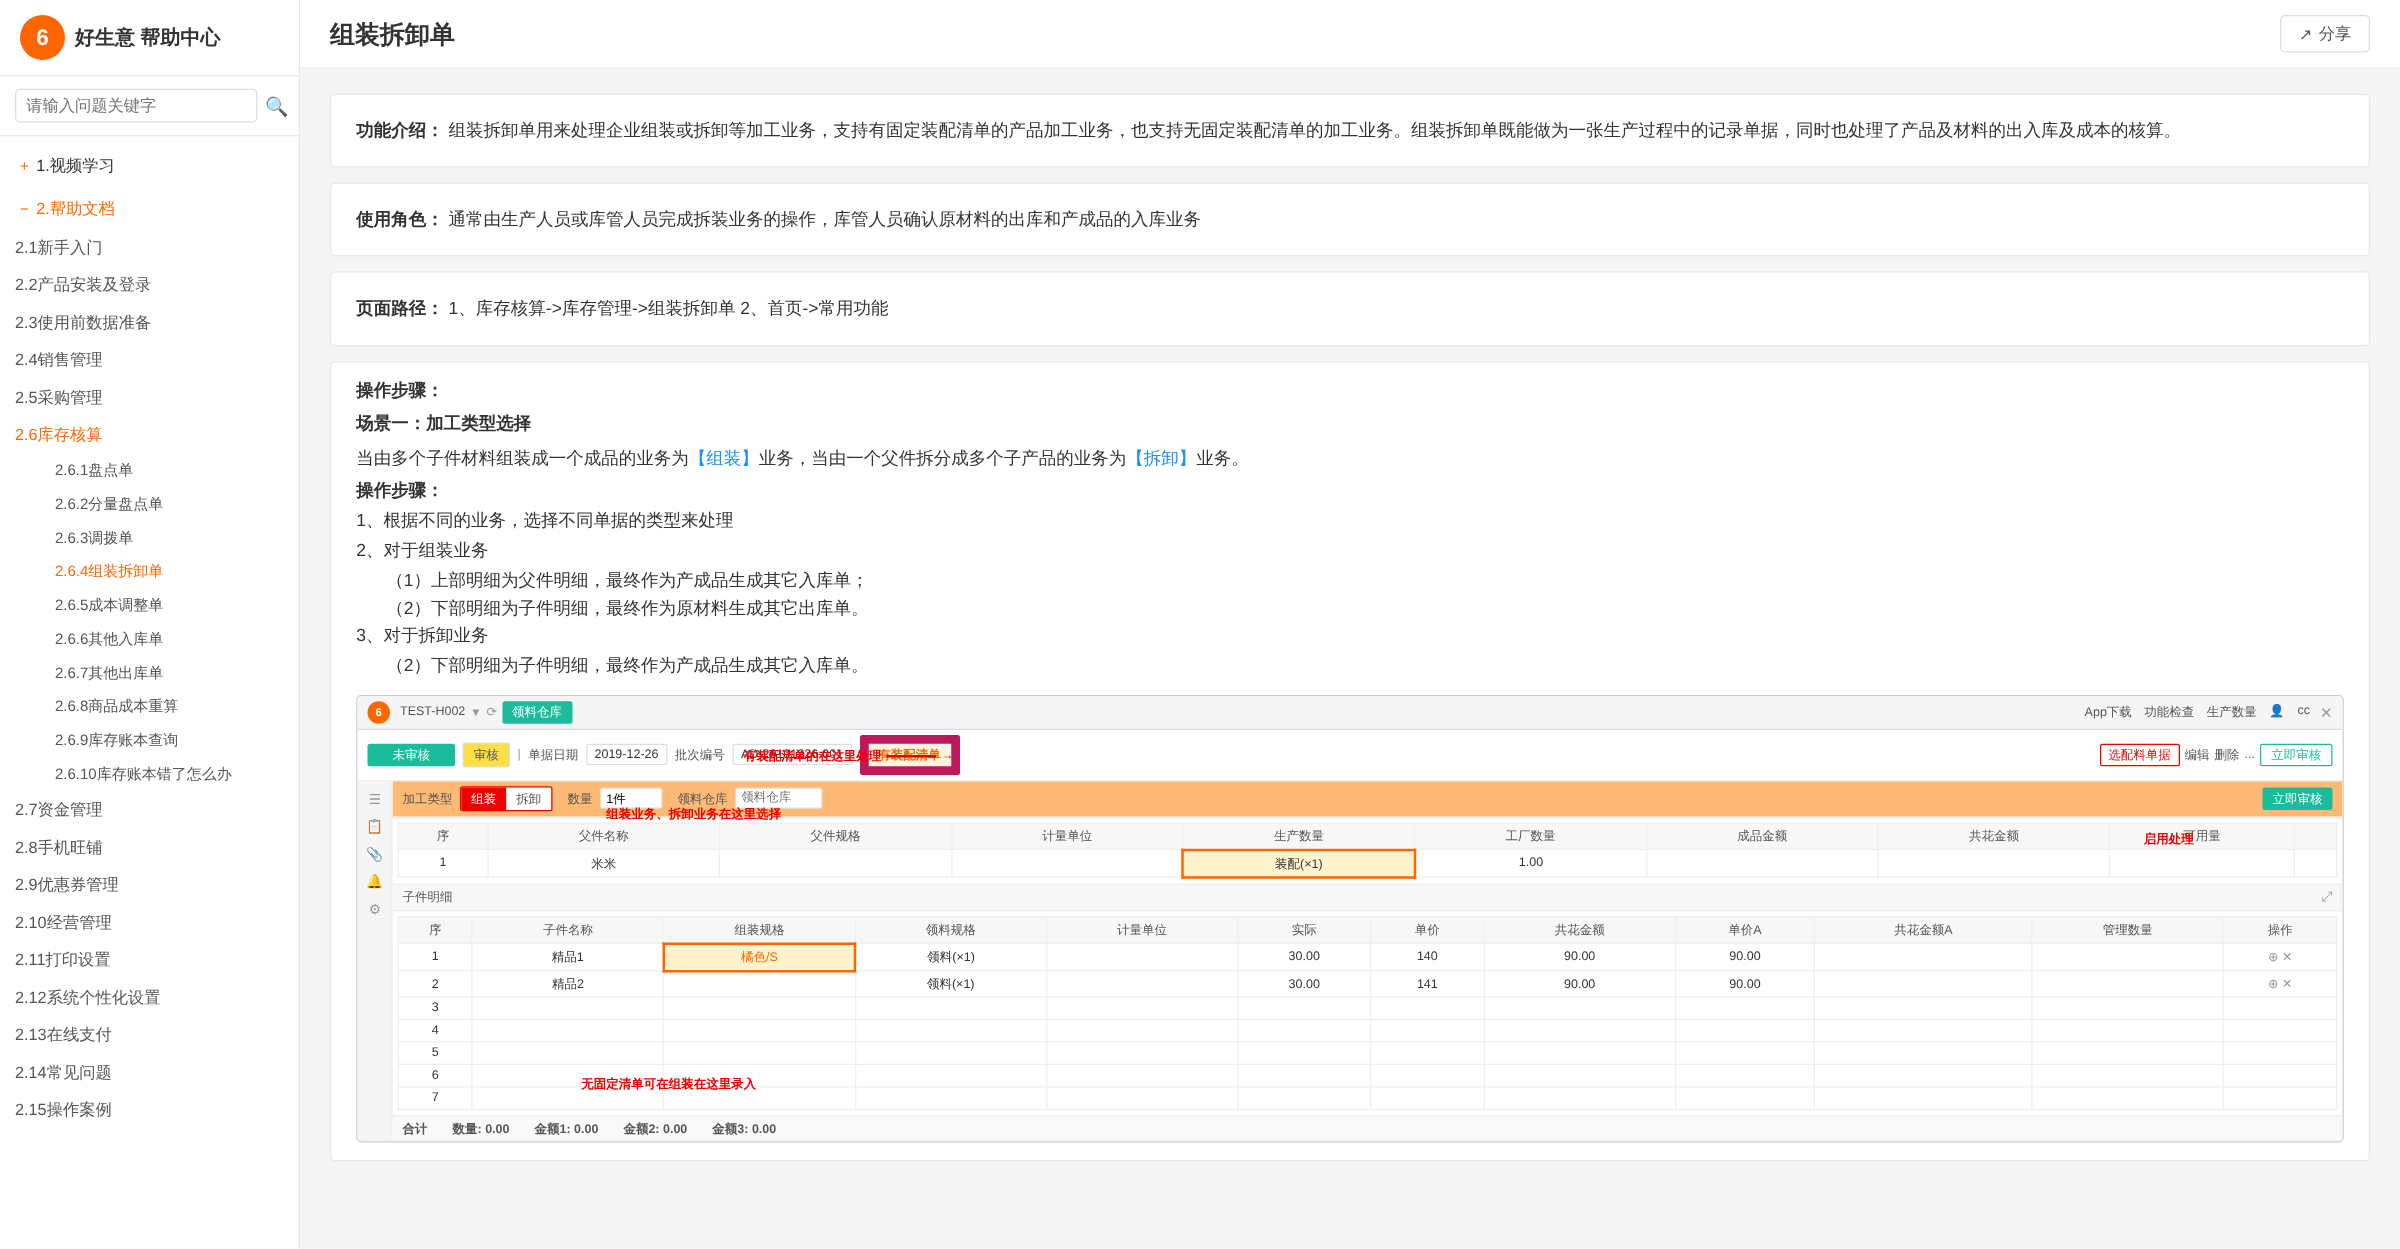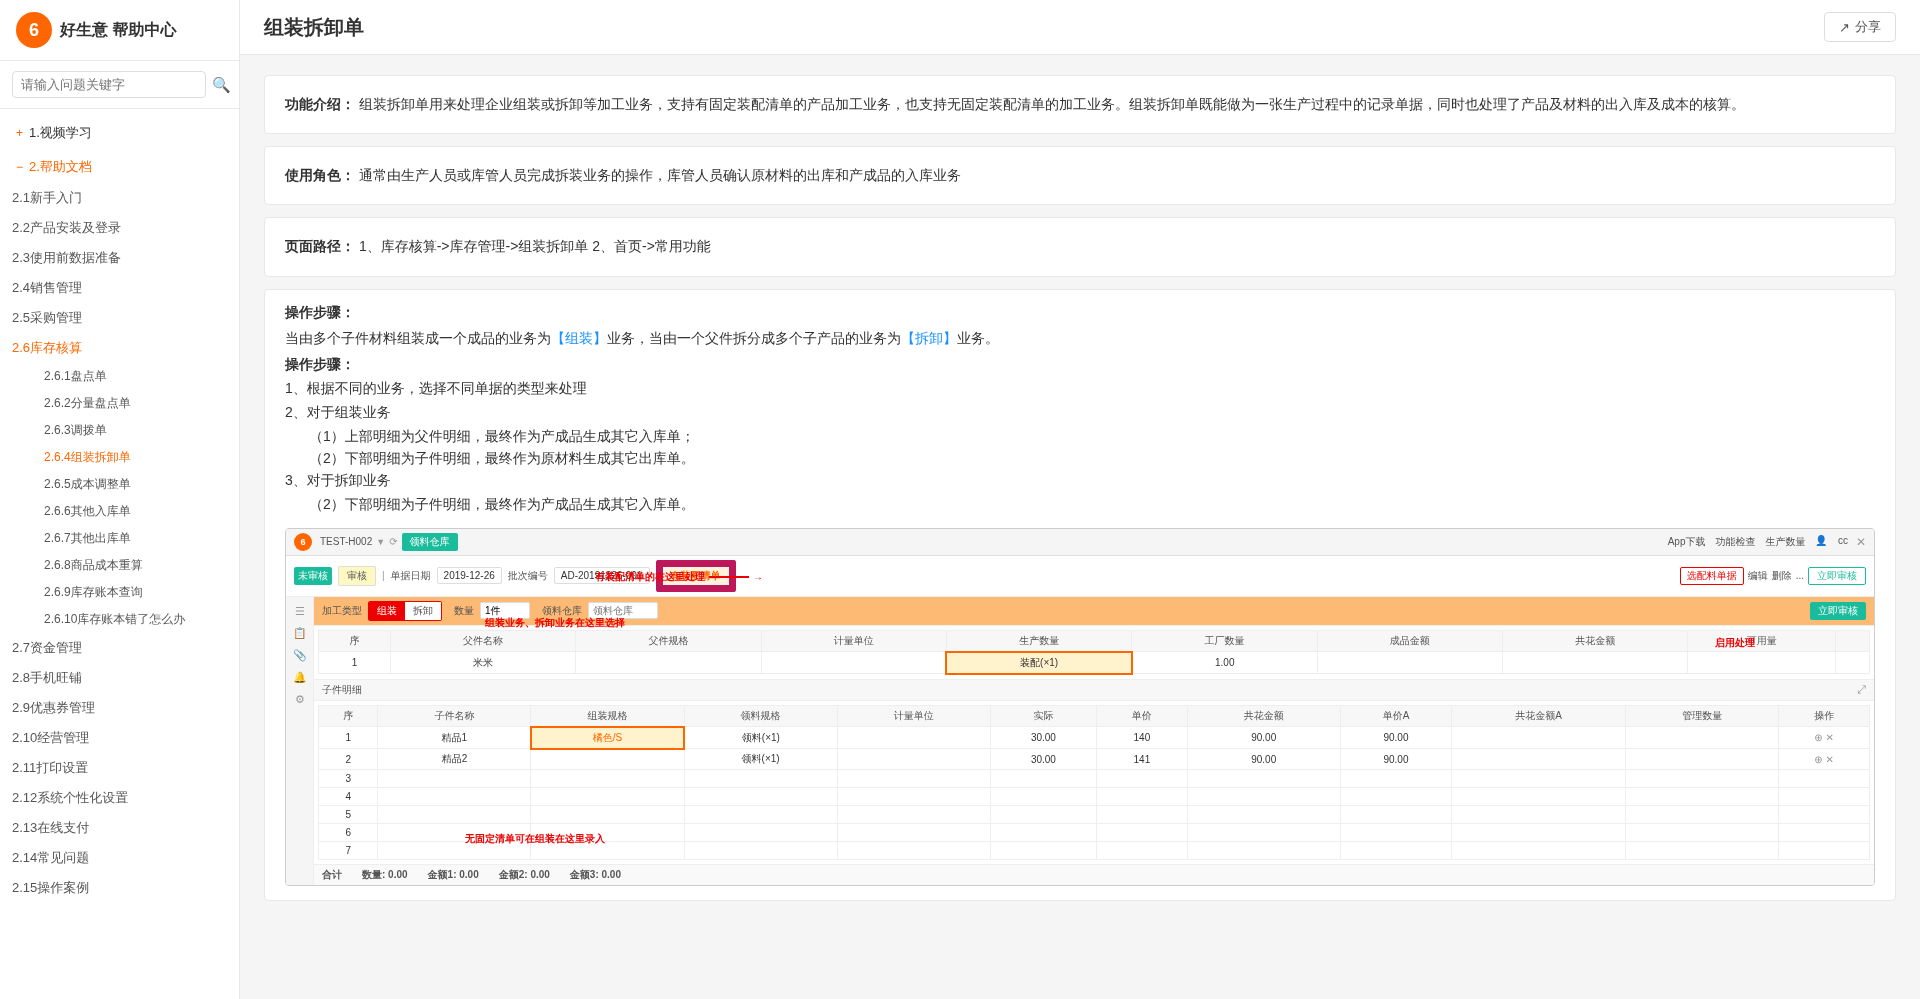--- a/index.html
+++ b/index.html
@@ -125,24 +125,24 @@
     }
     .app-toolbar {
       background: #fff;
       border-bottom: 1px solid #eee;
       padding: 4px 8px;
       display: flex;
       align-items: center;
       gap: 6px;
     }
     .app-toolbar .tab-active {
-      background: #1abc9c; color: #fff; padding: 2px 4px; border-radius: 2px; font-size: 10px;
+      background: #1abc9c; color: #fff; padding: 2px 20px; border-radius: 2px; font-size: 10px;
     }
     .app-toolbar .tab-btn {
-      background: #fef9c3; color: #555; padding: 2px 8px; border-radius: 2px; font-size: 10px; border: 1px solid #ddd;
+      background: #fde047; color: #555; padding: 2px 8px; border-radius: 2px; font-size: 10px; border: 1px solid #ddd;
     }
     .app-toolbar .date-field {
       background: #fff; border: 1px solid #ddd; padding: 2px 6px; font-size: 10px; color: #333; border-radius: 2px;
     }
     .app-toolbar .order-no {
       background: #fff; border: 1px solid #ddd; padding: 2px 6px; font-size: 10px; color: #333; border-radius: 2px;
     }
     .app-toolbar .orange-tag {
       background: #fff3e0; border: 7px solid #be185d; color: #f60; padding: 2px 8px; border-radius: 2px; font-size: 10px; font-weight: bold;
     }
@@ -275,20 +275,23 @@
     </div>
 
     <div class="content-card">
       <span class="label">页面路径：</span>
       <span>1、库存核算-&gt;库存管理-&gt;组装拆卸单 2、首页-&gt;常用功能</span>
     </div>
 
     <div class="section-text">
       <div class="section-title">操作步骤：</div>
 
+      <div style="margin-bottom:10px;">
+        <span class="bold">场景一：加工类型选择</span>
+      </div>
       <p style="margin-bottom:8px;">
         当由多个子件材料组装成一个成品的业务为<span class="blue-link">【组装】</span>业务，当由一个父件拆分成多个子产品的业务为<span class="blue-link">【拆卸】</span>业务。
       </p>
 
       <div class="bold" style="margin-bottom:6px;">操作步骤：</div>
       <div class="steps-content">
         <div class="step">1、根据不同的业务，选择不同单据的类型来处理</div>
         <div class="step">2、对于组装业务</div>
         <div class="sub-step">（1）上部明细为父件明细，最终作为产成品生成其它入库单；</div>
         <div class="sub-step">（2）下部明细为子件明细，最终作为原材料生成其它出库单。</div>

